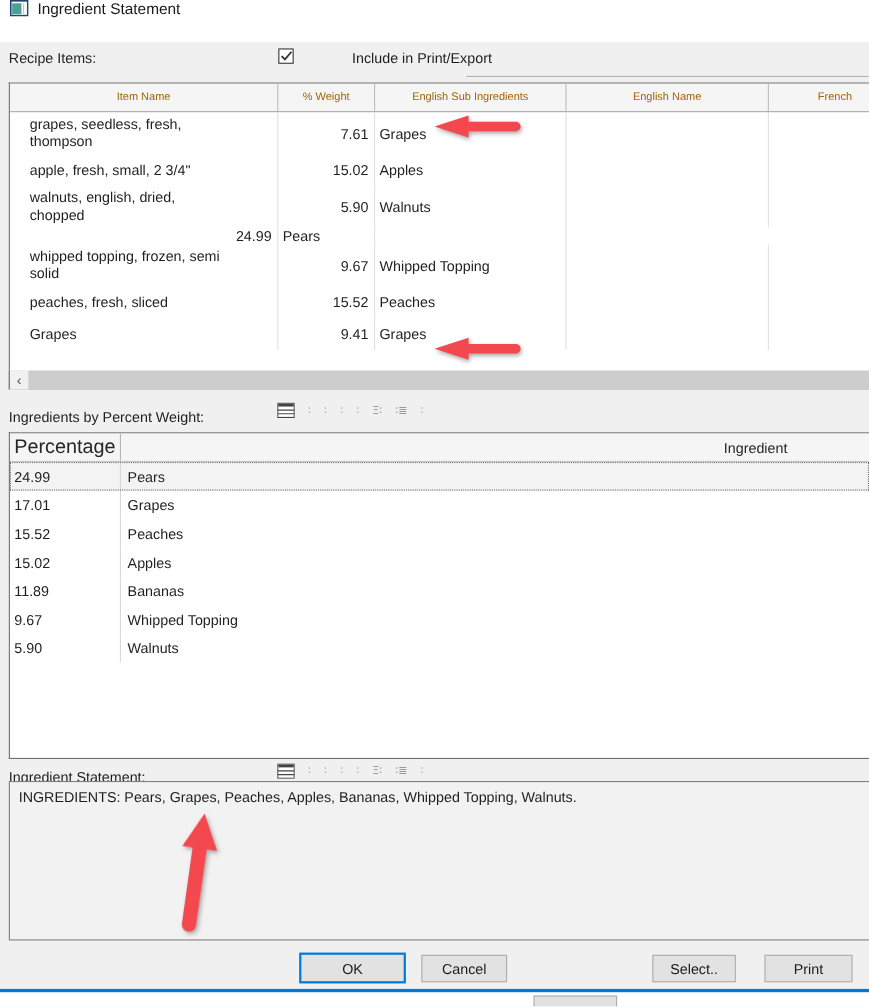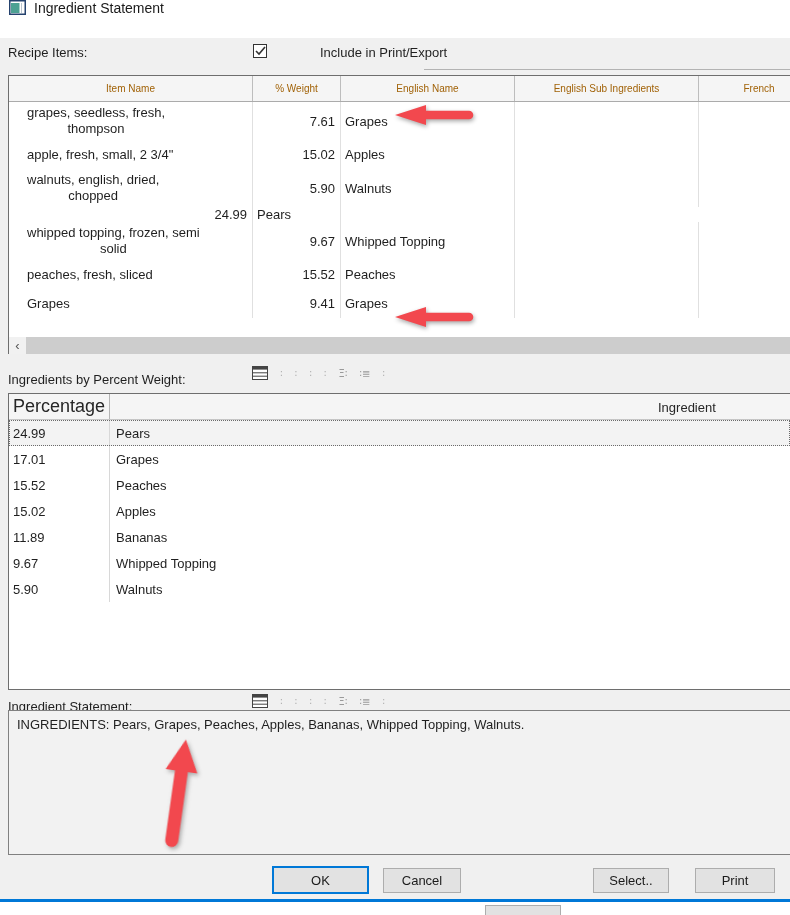--- a/index.html
+++ b/index.html
@@ -17,21 +17,21 @@
   .checkbox{position:absolute;left:253px;top:44px;width:14px;height:14px;background:#fff;border:1px solid #333;box-sizing:border-box;display:flex;align-items:center;justify-content:center;}
   .groupline{position:absolute;left:424px;top:69px;width:366px;height:1px;background:#b3b3b3;}
 
   
   .table1{position:absolute;left:8px;top:75px;width:782px;height:279px;background:#fff;
           border-left:1px solid #6e6e6e;border-top:1px solid #6e6e6e;border-bottom:1px solid #9a9a9a;box-sizing:border-box;overflow:hidden;}
   .t1-head{display:grid;grid-template-columns:244px 88px 174px 184px 120px;height:26px;background:#f5f5f5;border-bottom:1px solid #ababab;box-sizing:border-box;}
   .t1-head .hc{display:flex;align-items:center;justify-content:center;font-size:10px;border-right:1px solid #bdbdbd;box-sizing:border-box;color:#a16207;}
   .t1-head .hc:last-child{border-right:none;}
   .t1-body{height:234px;overflow:hidden;}
-  .t1-row{display:grid;grid-template-columns:244px 88px 174px 184px 120px;text-align:center;}
+  .t1-row{display:grid;grid-template-columns:244px 88px 174px 184px 120px;}
   .t1-row .c{border-right:1px solid #e0e0e0;box-sizing:border-box;font-size:13px;}
   .t1-row .c:last-child{border-right:none;}
   .c-item{display:flex;align-items:center;min-height:29px;padding:3px 10px 3px 18px;line-height:16px;}
   .c-item span{white-space:pre-line;}
   .c-weight{display:flex;align-items:center;justify-content:flex-end;padding-right:5px;}
   .c-english{display:flex;align-items:center;padding-left:4px;}
 
   
   .hscroll{position:absolute;left:8px;top:337px;width:782px;height:17px;background:#cdcdcd;display:flex;border-left:1px solid #6e6e6e;box-sizing:border-box;}
   .hscroll .sbtn{width:17px;height:17px;background:#f1f1f1;display:flex;align-items:center;justify-content:center;font-size:13px;color:#555;}
@@ -92,22 +92,22 @@
       <polyline points="1,5 4,8 10,1" fill="none" stroke="#333" stroke-width="1.6"></polyline>
     </svg>
   </div>
   <div class="small-label" style="left:272px;top:45px;margin-left:48px;">Include in Print/Export</div>
   <div class="groupline"></div>
 
   <div class="table1">
     <div class="t1-head">
       <div class="hc">Item Name</div>
       <div class="hc">% Weight</div>
+      <div class="hc">English Sub Ingredients</div>
       <div class="hc">English Name</div>
-      <div class="hc">English Sub Ingredients</div>
       <div class="hc">French</div>
     </div>
     <div class="t1-body">
       <div class="t1-row">
         <div class="c c-item">
             <span>grapes, seedless, fresh,
 thompson</span>
           </div>
         <div class="c c-weight">7.61</div>
         <div class="c c-english">Grapes</div>

